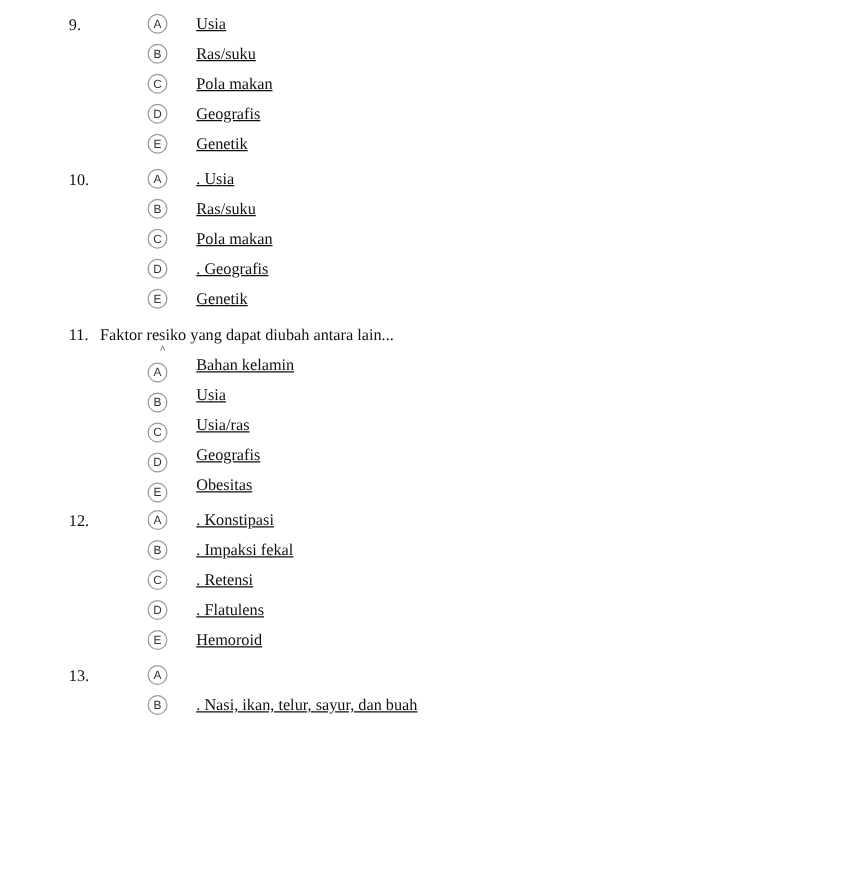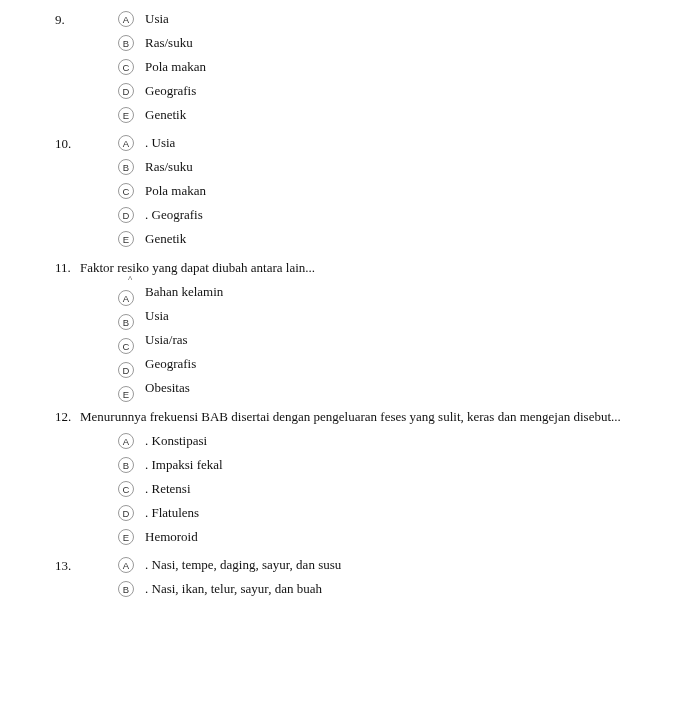--- a/index.html
+++ b/index.html
@@ -50,23 +50,24 @@
     border-radius: 50%;
     display: flex;
     align-items: center;
     justify-content: center;
     font-family: "Liberation Sans", sans-serif;
     font-size: 9.5px;
     color: #333333;
     background: #ffffff;
   }
   .opt-text {
-    margin-left: 11px;
+    margin-left: 23px;
     line-height: 24px;
     white-space: nowrap;
+    text-decoration: underline;
   }
   .caret {
     position: absolute;
     left: 48px;
     top: -5px;
     font-size: 9px;
     color: #222222;
     line-height: 9px;
   }
   
@@ -150,21 +151,20 @@
           <span class="opt-text">Geografis</span>
         </div>
         <div class="option">
           <span class="circle">E</span>
           <span class="opt-text">Obesitas</span>
         </div>
       </div>
     </div>
     <div class="question">
       <span class="q-num">12.</span>
-      <div class="q-text">Menurunnya frekuensi BAB disertai dengan pengeluaran feses yang sulit, keras dan mengejan disebut...</div>
       <div class="options">
         <div class="option">
           <span class="circle">A</span>
           <span class="opt-text">. Konstipasi</span>
         </div>
         <div class="option">
           <span class="circle">B</span>
           <span class="opt-text">. Impaksi fekal</span>
         </div>
         <div class="option">
@@ -179,21 +179,20 @@
           <span class="circle">E</span>
           <span class="opt-text">Hemoroid</span>
         </div>
       </div>
     </div>
     <div class="question">
       <span class="q-num">13.</span>
       <div class="options">
         <div class="option">
           <span class="circle">A</span>
-          <span class="opt-text">. Nasi, tempe, daging, sayur, dan susu</span>
         </div>
         <div class="option">
           <span class="circle">B</span>
           <span class="opt-text">. Nasi, ikan, telur, sayur, dan buah</span>
         </div>
       </div>
     </div>
   </div>
 
 </body></html>

